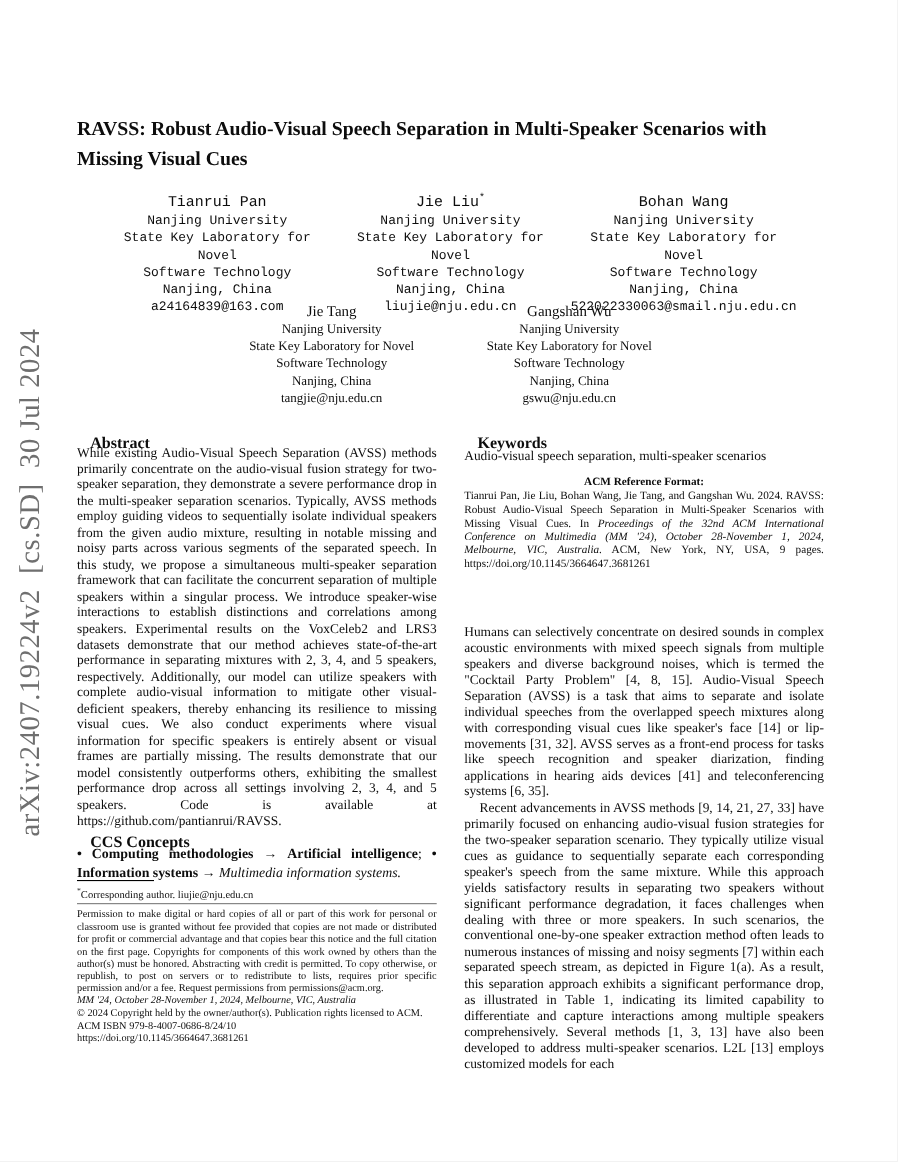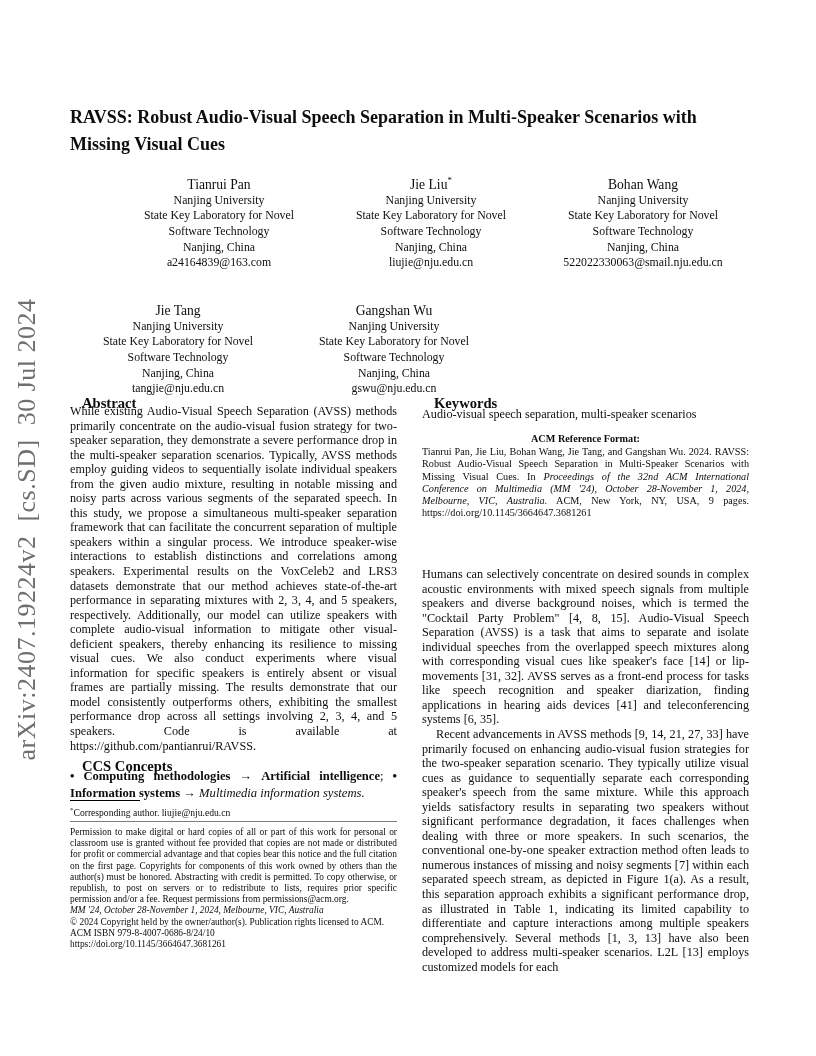--- a/index.html
+++ b/index.html
@@ -34,22 +34,22 @@
     left: 70px;
     top: 104px;
     width: 679px;
     text-align: left;
     font-size: 18px;
     line-height: 27px;
     font-weight: bold;
   }
   
   .authors-row { position: absolute; left: 70px; width: 679px; display: flex; }
-  .authors-row.r1 { top: 172px; justify-content: flex-end; }
-  .authors-row.r2 { top: 298px; }
+  .authors-row.r1 { top: 172px; justify-content: center; font-family: Liberation Mono, monospace; }
+  .authors-row.r2 { top: 271px; justify-content: center; }
   .author { width: 216px; text-align: center; }
   .authors-row.r1 .author { width: 212px; }
   .author .name { font-size: 13.6px; line-height: 16px; }
   .author .name sup { font-size: 9px; }
   .author .affil, .author .email { font-size: 11.8px; line-height: 15.7px; }
   
   .colL { left: 70px;  width: 327px; }
   .colR { left: 422px; width: 327px; }
   .abs { position: absolute; }
   h2.sec {

